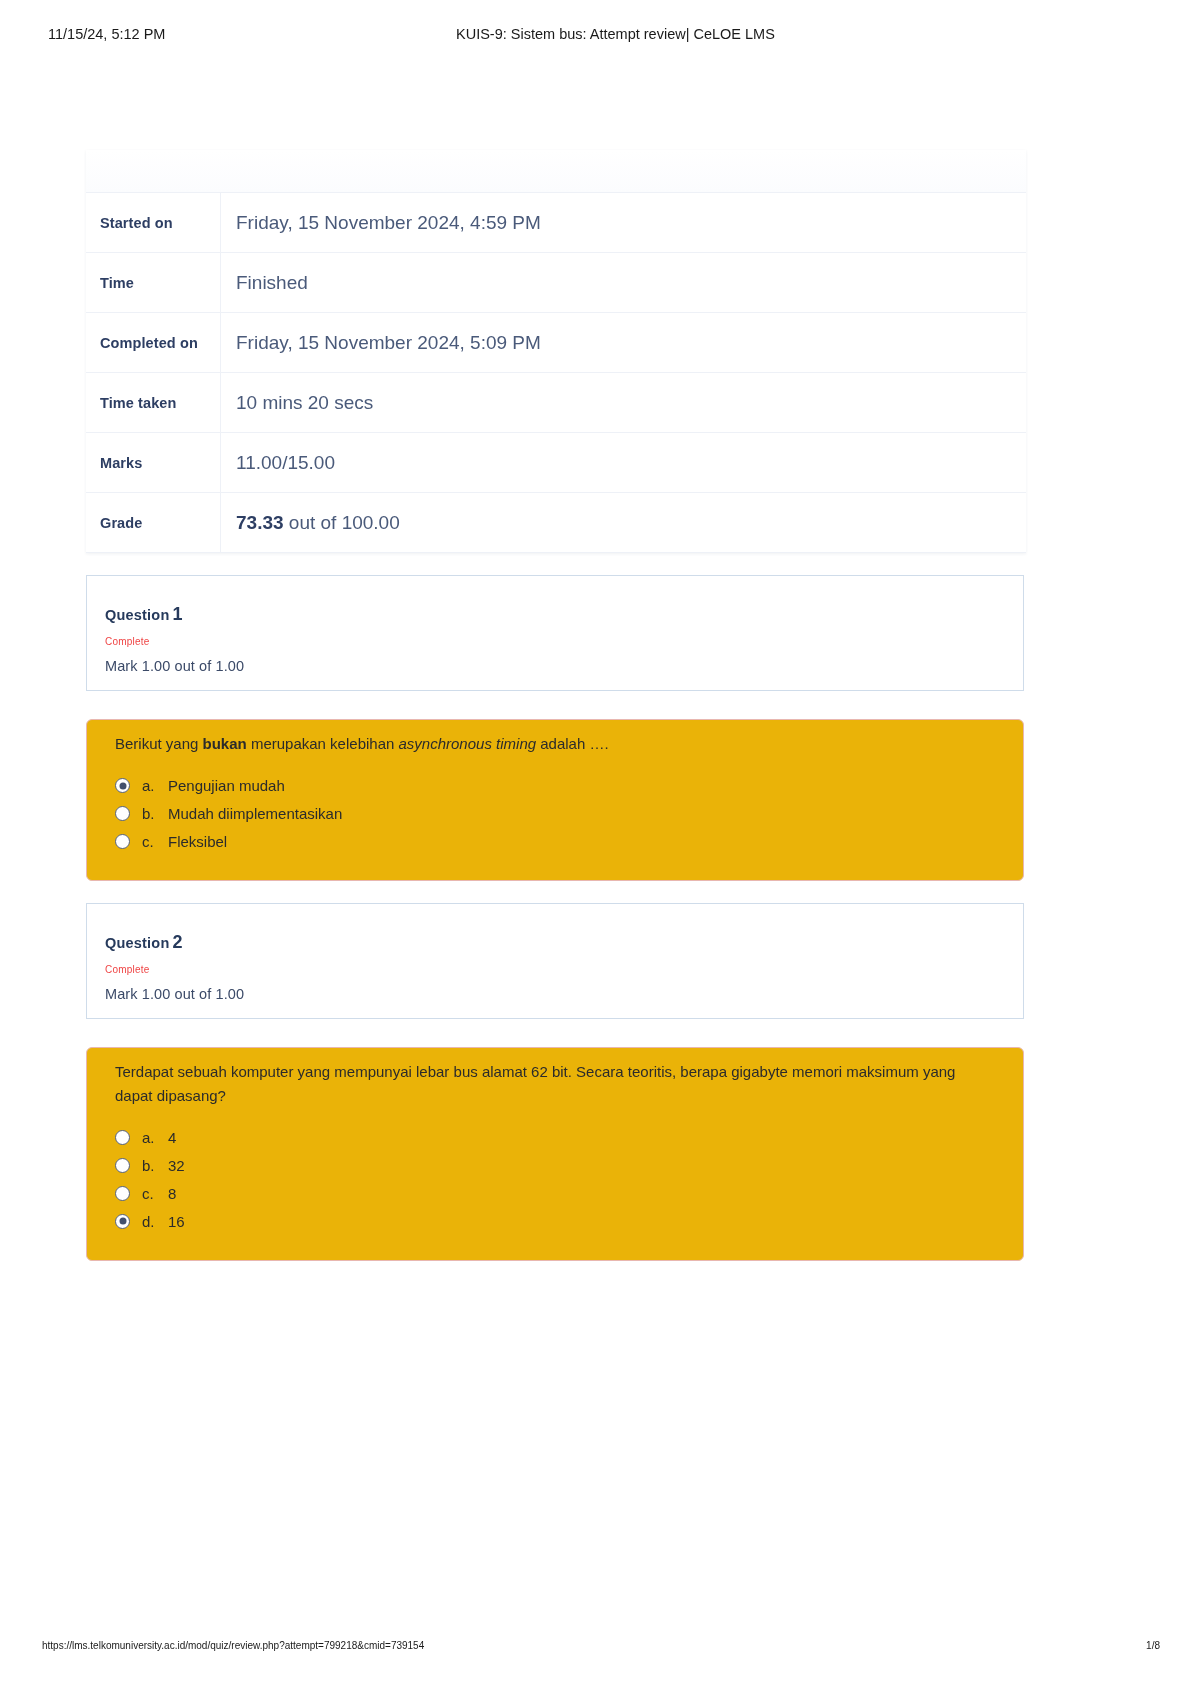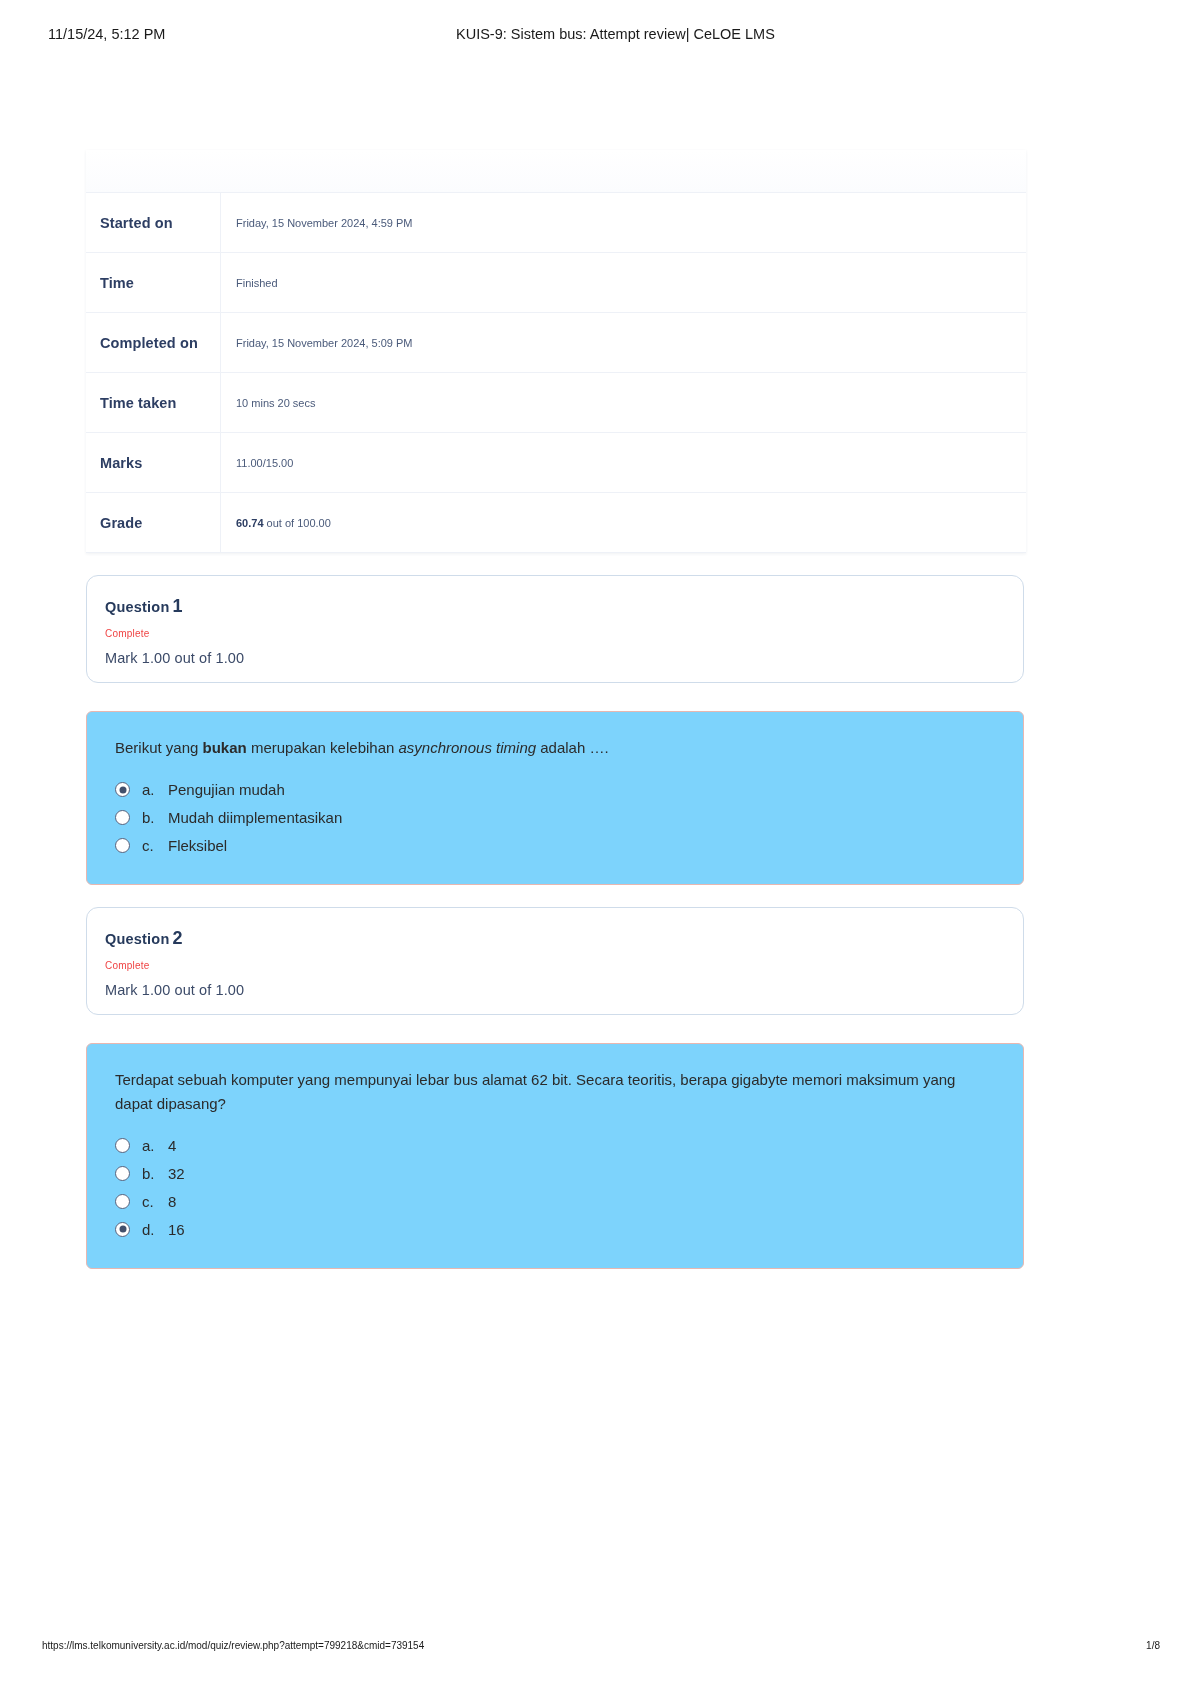--- a/index.html
+++ b/index.html
@@ -98,42 +98,42 @@
     text-align: left;
     font-size: 14.5px;
     font-weight: bold;
     color: #2d3e63;
     letter-spacing: 0.1px;
     border-right: 1px solid #eef1f7;
     padding-left: 14px;
   }
   .summary-table td.val {
     padding-left: 15px;
-    font-size: 11px;
+    font-size: 19px;
     color: #4a5a7a;
     font-weight: 400;
   }
   .summary-table td.val .strong {
     font-weight: bold;
     color: #2d3e63;
   }
   .summary-top-fade {
     height: 42px;
     width: 940px;
     background: linear-gradient(to bottom, rgba(246,248,252,0) 0%, #fbfcfe 100%);
   }
 
   
   .q-header {
     width: 938px;
     box-sizing: border-box;
     border: 1px solid #cfdcea;
-    border-radius: 12px;
+    border-radius: 0;
     background: #ffffff;
-    padding: 20px 18px 16px 18px;
+    padding: 28px 18px 16px 18px;
     margin-top: 22px;
   }
   .q-header .q-no {
     font-size: 14.5px;
     font-weight: bold;
     color: #263a5c;
     letter-spacing: 0.2px;
     margin-bottom: 11px;
   }
   .q-header .q-no .q-num {
@@ -152,22 +152,22 @@
     color: #3b4a68;
     letter-spacing: 0.1px;
   }
 
   
   .q-body {
     width: 938px;
     box-sizing: border-box;
     border: 1px solid #e8b7b0;
     border-radius: 6px;
-    background: #7dd3fc;
-    padding: 24px 28px 30px 28px;
+    background: #eab308;
+    padding: 12px 28px 30px 28px;
     margin-top: 28px;
   }
   .q-text {
     font-size: 15px;
     line-height: 1.55;
     color: #2b2b2b;
     margin-bottom: 22px;
   }
   .q-text b { font-weight: bold; }
   .q-text i { font-style: italic; }
@@ -248,21 +248,21 @@
           <tr>
             <td class="key">Time taken</td>
             <td class="val">10 mins 20 secs</td>
           </tr>
           <tr>
             <td class="key">Marks</td>
             <td class="val">11.00/15.00</td>
           </tr>
           <tr>
             <td class="key">Grade</td>
-            <td class="val"><span class="strong">60.74</span><span> out of 100.00</span></td>
+            <td class="val"><span class="strong">73.33</span><span> out of 100.00</span></td>
           </tr>
         </tbody>
     </table>
   </div>
 
   <div id="questions-container">
       <div class="q-header">
         <div class="q-no"><span>Question</span><span class="q-num">1</span></div>
         <div class="q-state">Complete</div>
         <div class="q-mark">Mark 1.00 out of 1.00</div>

